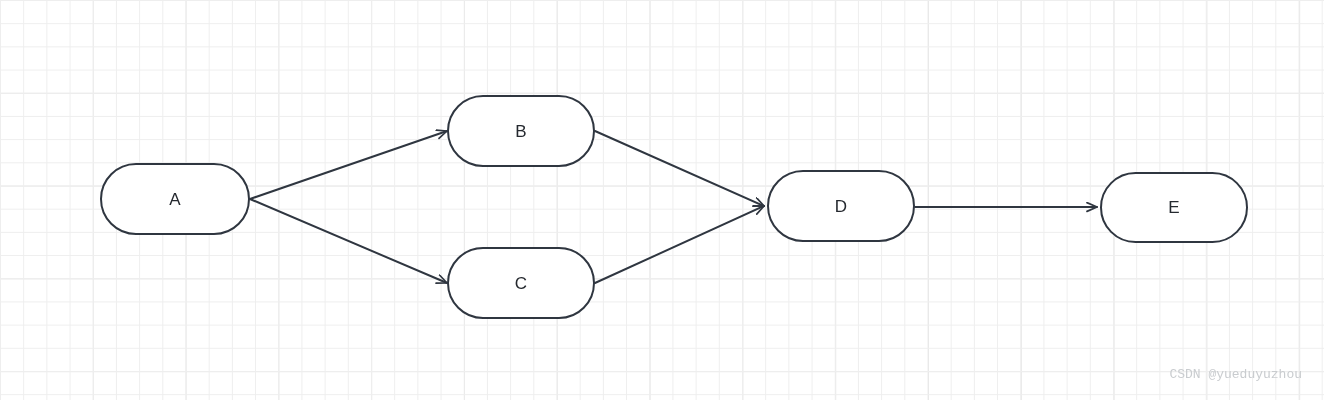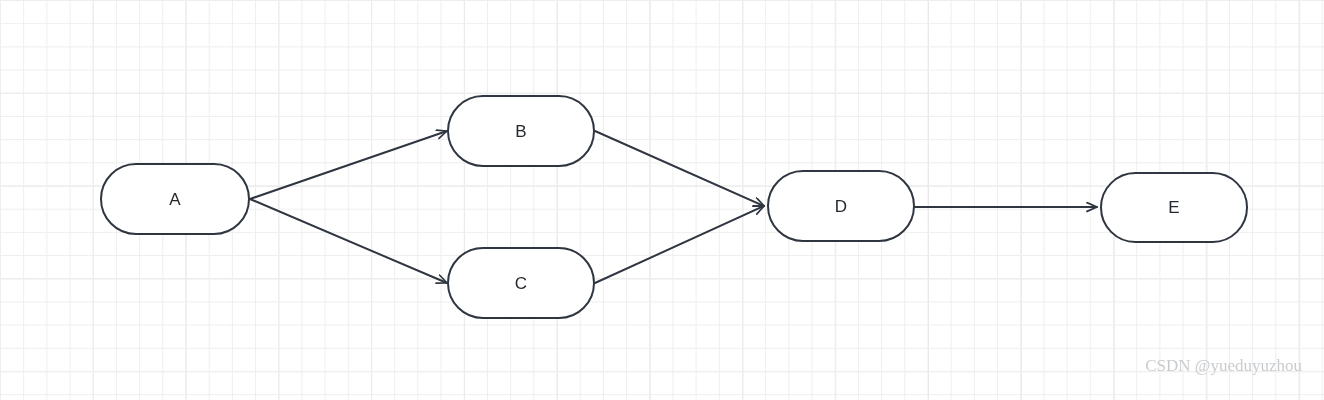--- a/index.html
+++ b/index.html
@@ -43,24 +43,24 @@
   .node-label {
     font-size: 17px;
     line-height: 1;
     color: #25292f;
     font-family: "Liberation Sans", sans-serif;
     letter-spacing: 0.2px;
   }
   .watermark {
     position: absolute;
     right: 22px;
-    bottom: 24px;
-    font-size: 17px;
+    bottom: 18px;
+    font-size: 13px;
     color: #c9cccf;
-    font-family: Liberation Serif, serif;
+    font-family: Liberation Mono, monospace;
     white-space: nowrap;
     z-index: 5;
   }
 </style>
 </head>
 <body>
 
 <div id="canvas">
 
   <svg id="edges-layer" viewBox="0 0 1324 400" xmlns="http://www.w3.org/2000/svg">

